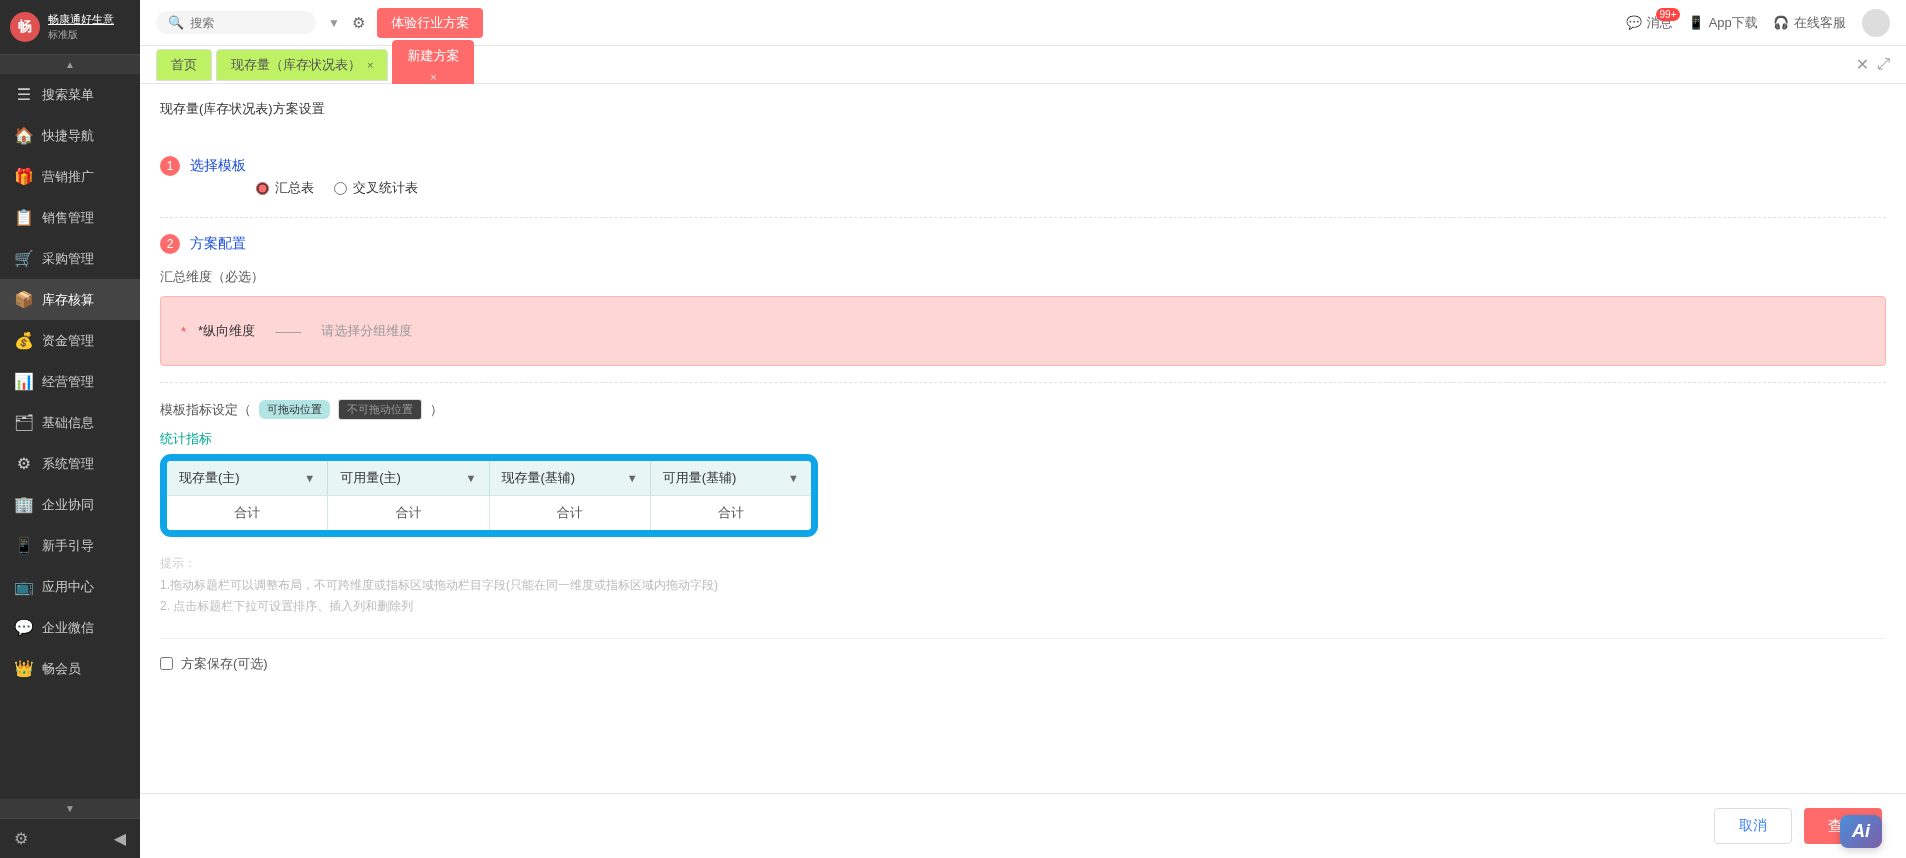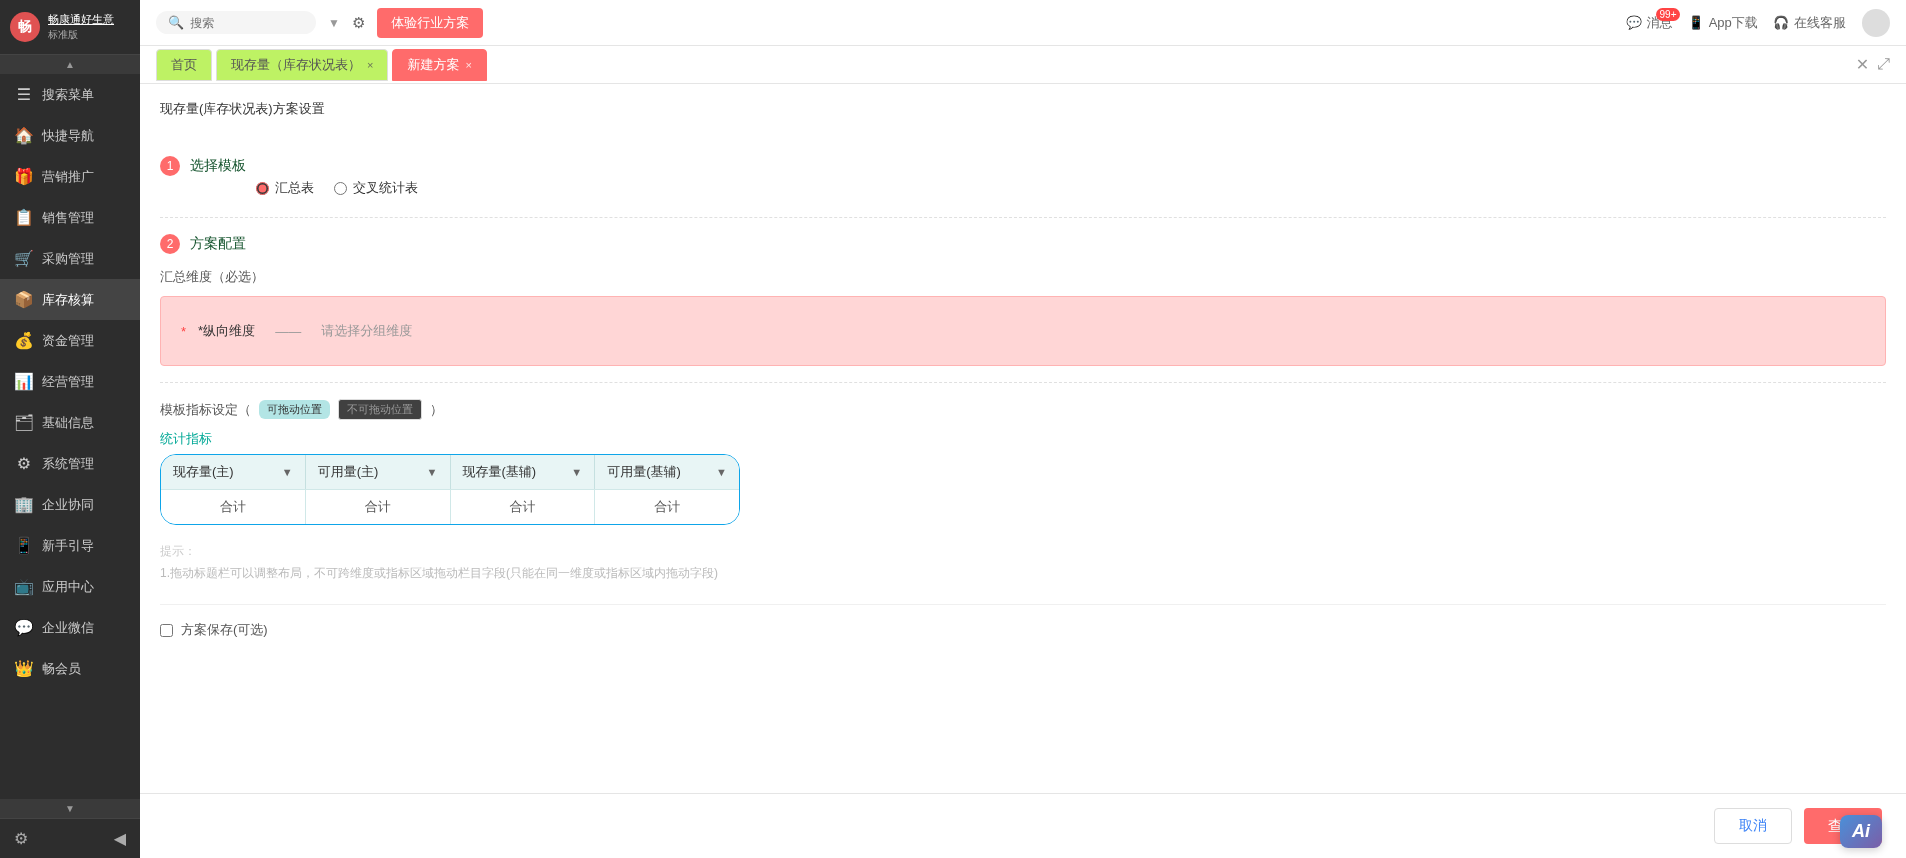--- a/index.html
+++ b/index.html
@@ -170,20 +170,21 @@
       border-radius: 4px 4px 0 0;
       cursor: pointer;
       font-size: 13px;
       color: #666;
       border: 1px solid transparent;
     }
     .tab-item.active {
       background: #ff6b6b;
       color: #fff;
       border-color: #ff6b6b;
+      flex-direction: column;
     }
     .tab-item .tab-close {
       font-size: 11px;
       cursor: pointer;
       opacity: 0.8;
     }
     .tab-item.plain { background: #bef264; border-color: #ddd; color: #555; }
 
     
     .content-area {
@@ -221,21 +222,21 @@
       height: 20px;
       border-radius: 50%;
       background: #ff6b6b;
       color: #fff;
       font-size: 12px;
       display: flex;
       align-items: center;
       justify-content: center;
       flex-shrink: 0;
     }
-    .step-label { font-size: 14px; color: #14532d; font-weight: 500; }
+    .step-label { font-size: 14px; color: #1d4ed8; font-weight: 500; }
     .radio-group {
       display: flex;
       align-items: center;
       gap: 20px;
       margin-top: 45px;
     }
     .radio-group label {
       display: flex;
       align-items: center;
       gap: 6px;
@@ -283,24 +284,24 @@
       font-size: 11px;
       padding: 2px 8px;
       border-radius: 3px;
       border: 1px solid #ddd;
       text-align: right;
     }
     .stat-indicator-title { color: #00a896; font-size: 13px; margin-bottom: 6px; font-weight: 500; }
 
     
     .indicator-table {
-      border: 1px solid #0ea5e9;
-      border-radius: 16px;
+      border: 7px solid #0ea5e9;
+      border-radius: 11px;
       overflow: hidden;
-      width: 580px;
+      width: 658px;
     }
     .table-header-row {
       display: flex;
       background: #e8f5f5;
     }
     .table-header-cell {
       flex: 1;
       padding: 8px 12px;
       display: flex;
       align-items: center;
@@ -605,20 +606,21 @@
               <div class="table-body-cell">合计</div>
               <div class="table-body-cell">合计</div>
               <div class="table-body-cell">合计</div>
             </div>
           </div>
         </div>
 
         <div class="tips-section">
           <span class="tip-title">提示：</span>
           <div>1.拖动标题栏可以调整布局，不可跨维度或指标区域拖动栏目字段(只能在同一维度或指标区域内拖动字段)</div>
+          <div>2. 点击标题栏下拉可设置排序、插入列和删除列</div>
         </div>
       </div>
 
       <div class="save-option">
         <input type="checkbox" id="save-check" style="">
         <label for="save-check">方案保存(可选)</label>
       </div>
 
       <div style="height: 60px;"></div>
     </div>

